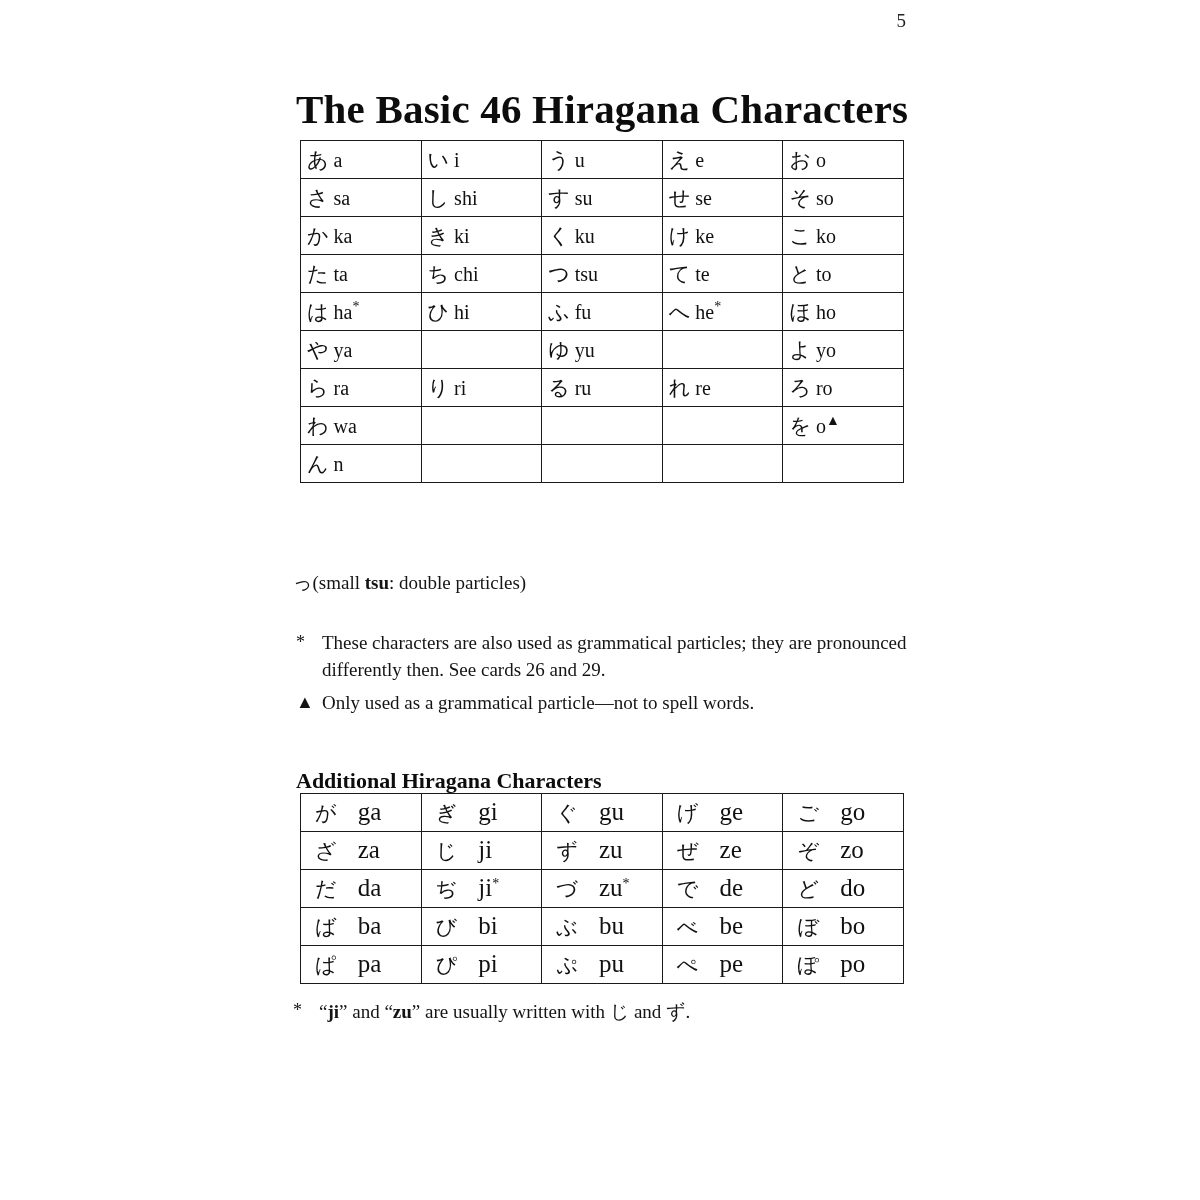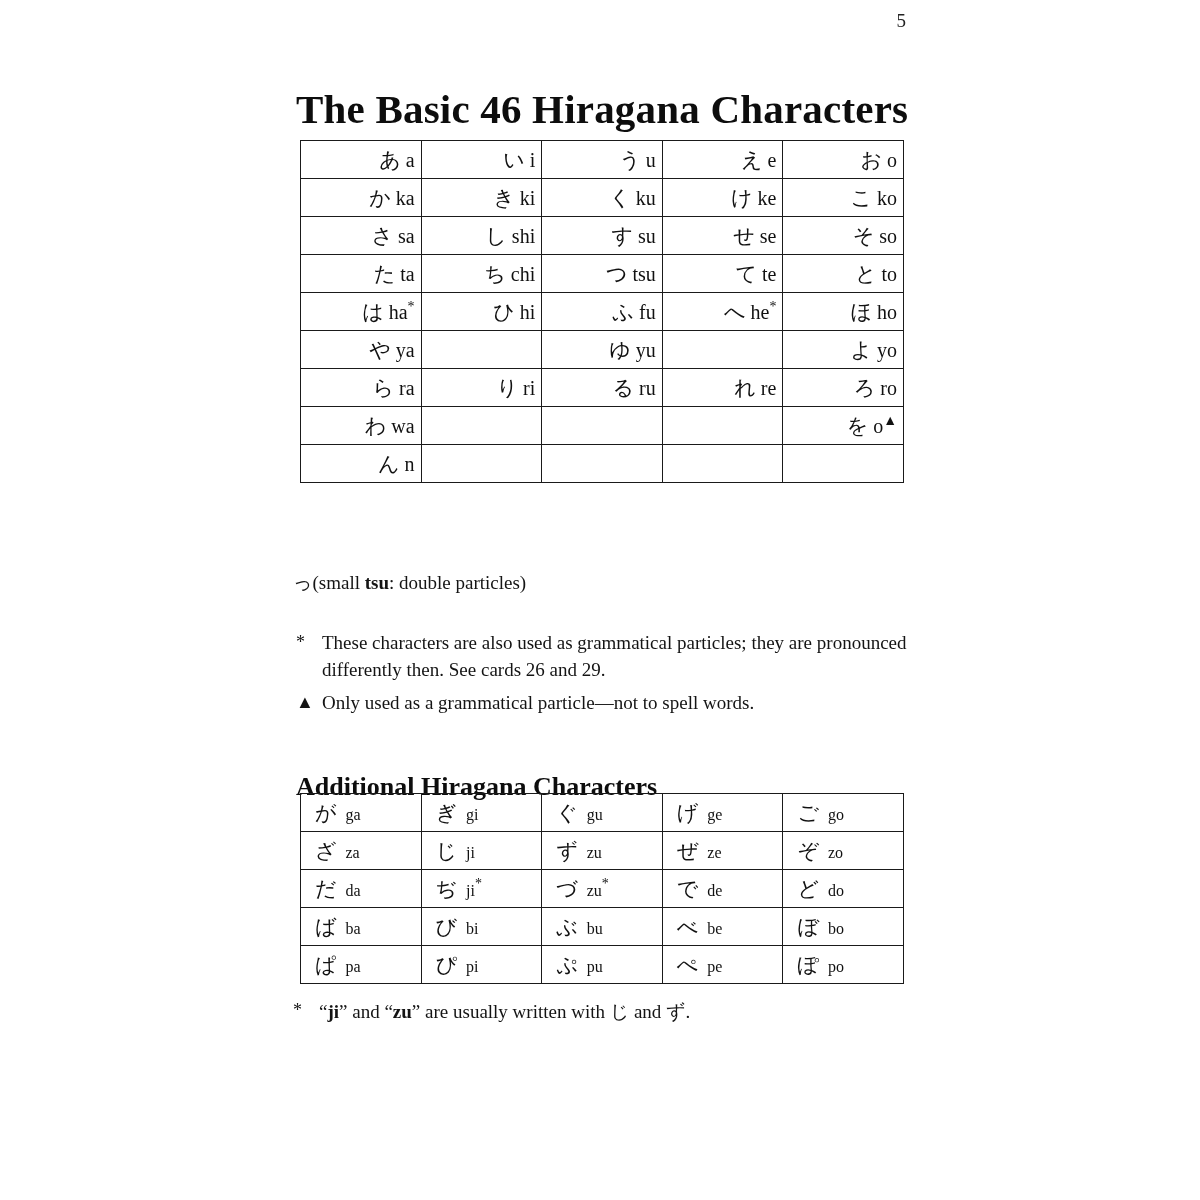--- a/index.html
+++ b/index.html
@@ -57,21 +57,21 @@
     white-space: nowrap;
   }
 
   
   #basic-table {
     top: 140px;
     left: 300px;
     width: 604px;
   }
   #basic-table td {
-    text-align: right;
+    text-align: left;
   }
   #basic-table td .kana {
     font-size: 21px;
   }
   #basic-table td .romaji {
     font-size: 20px;
   }
 
   
   #additional-table {
@@ -80,22 +80,22 @@
     width: 604px;
   }
   #additional-table td {
     text-align: left;
     padding-left: 14px;
   }
   #additional-table td .kana {
     font-size: 21px;
   }
   #additional-table td .romaji {
-    font-size: 16px;
-    margin-left: 5px;
+    font-size: 25px;
+    margin-left: 15px;
     text-align: center;
   }
 
   .kana {
     font-family: "DejaVu Sans", "Liberation Sans", sans-serif;
   }
   .mark {
     font-size: 14px;
     vertical-align: super;
     line-height: 0;
@@ -148,21 +148,21 @@
     left: 293px;
     width: 620px;
   }
   #footnote-jizu .fn-text b { font-weight: bold; }
 
   
   #additional-heading {
     position: absolute;
     top: 750px;
     left: 296px;
-    font-size: 26px;
+    font-size: 22px;
     font-weight: bold;
     color: #0d0d0d;
     white-space: nowrap;
   }
 
   .empty-cell { }
 </style>
 </head>
 <body>
 
@@ -173,34 +173,34 @@
 <table class="kana-table" id="basic-table">
   <tbody>
       <tr>
         <td><span class="kana">あ</span><span class="romaji"> a</span></td>
         <td><span class="kana">い</span><span class="romaji"> i</span></td>
         <td><span class="kana">う</span><span class="romaji"> u</span></td>
         <td><span class="kana">え</span><span class="romaji"> e</span></td>
         <td><span class="kana">お</span><span class="romaji"> o</span></td>
       </tr>
       <tr>
+        <td><span class="kana">さ</span><span class="romaji"> sa</span></td>
+        <td><span class="kana">し</span><span class="romaji"> shi</span></td>
+        <td><span class="kana">す</span><span class="romaji"> su</span></td>
+        <td><span class="kana">せ</span><span class="romaji"> se</span></td>
+        <td><span class="kana">そ</span><span class="romaji"> so</span></td>
+      </tr>
+      <tr>
         <td><span class="kana">か</span><span class="romaji"> ka</span></td>
         <td><span class="kana">き</span><span class="romaji"> ki</span></td>
         <td><span class="kana">く</span><span class="romaji"> ku</span></td>
         <td><span class="kana">け</span><span class="romaji"> ke</span></td>
         <td><span class="kana">こ</span><span class="romaji"> ko</span></td>
       </tr>
       <tr>
-        <td><span class="kana">さ</span><span class="romaji"> sa</span></td>
-        <td><span class="kana">し</span><span class="romaji"> shi</span></td>
-        <td><span class="kana">す</span><span class="romaji"> su</span></td>
-        <td><span class="kana">せ</span><span class="romaji"> se</span></td>
-        <td><span class="kana">そ</span><span class="romaji"> so</span></td>
-      </tr>
-      <tr>
         <td><span class="kana">た</span><span class="romaji"> ta</span></td>
         <td><span class="kana">ち</span><span class="romaji"> chi</span></td>
         <td><span class="kana">つ</span><span class="romaji"> tsu</span></td>
         <td><span class="kana">て</span><span class="romaji"> te</span></td>
         <td><span class="kana">と</span><span class="romaji"> to</span></td>
       </tr>
       <tr>
         <td><span class="kana">は</span><span class="romaji"> ha</span><span class="mark">*</span></td>
         <td><span class="kana">ひ</span><span class="romaji"> hi</span></td>
         <td><span class="kana">ふ</span><span class="romaji"> fu</span></td>

